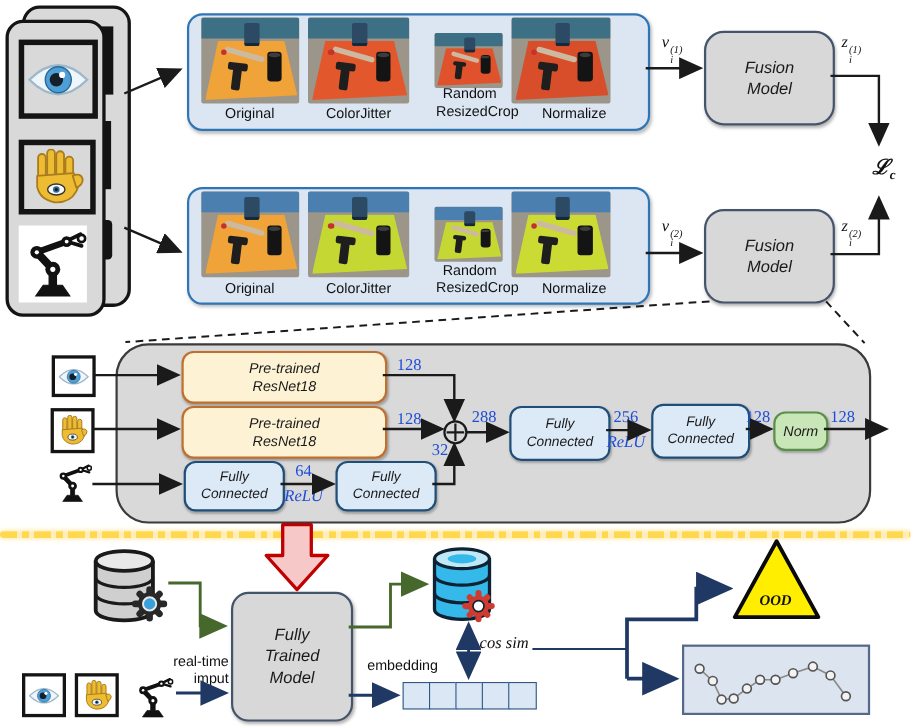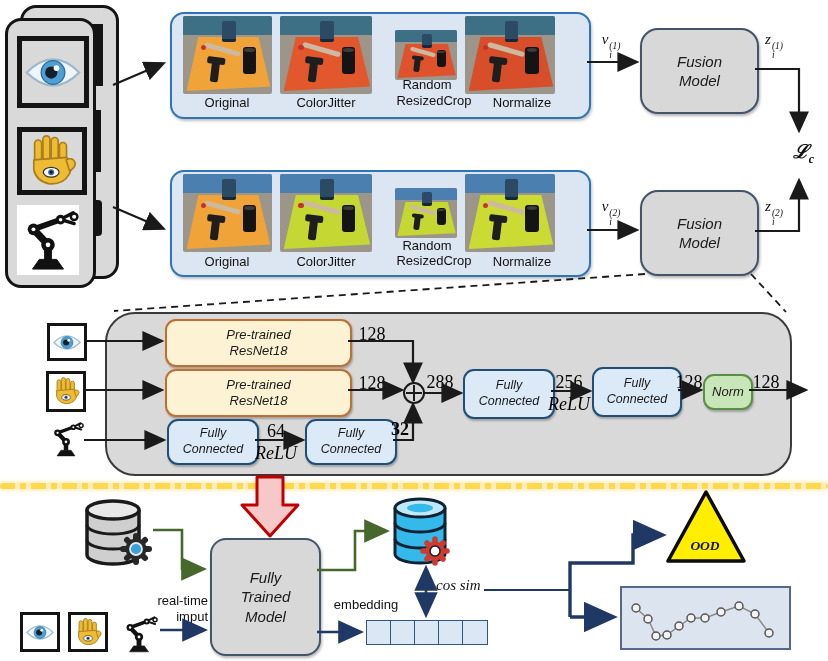--- a/index.html
+++ b/index.html
@@ -3,21 +3,21 @@
 <meta charset="utf-8">
 <title>Figure</title>
 <style>
   html,body{margin:0;padding:0;background:#fff;}
   #canvas{position:relative;width:828px;height:661px;background:#fff;overflow:hidden;
           font-family:"Liberation Sans",sans-serif;color:#111;}
   .abs{position:absolute;}
   .c{transform:translateX(-50%);white-space:nowrap;}
   .lbl{position:absolute;font-size:13px;color:#111;transform:translateX(-50%);white-space:nowrap;}
   .math{font-family:"Liberation Serif","DejaVu Serif",serif;font-style:italic;}
-  .num{position:absolute;font-family:"Liberation Serif","DejaVu Serif",serif;font-size:18px;color:#000000;transform:translateX(-50%);white-space:nowrap;}
+  .num{position:absolute;font-family:"Liberation Serif","DejaVu Serif",serif;font-size:15px;color:#1d4ed8;transform:translateX(-50%);white-space:nowrap;}
   .ss{display:inline-flex;flex-direction:column;align-items:flex-start;font-size:9.5px;line-height:8.5px;vertical-align:-5px;margin-left:1px;}
   .ss sup,.ss sub{font-size:inherit;line-height:inherit;vertical-align:baseline;position:static;}
   .card{position:absolute;background:#d9d9d9;border:3px solid #141414;border-radius:16px;}
   .modbox{position:absolute;background:#d9d9d9;border:5px solid #141414;display:flex;align-items:center;justify-content:center;}
   .panel{position:absolute;background:#dce6f3;border:2px solid #2e75b6;border-radius:14px;box-shadow:1px 2px 3px rgba(0,0,0,.25);}
   .photo{position:absolute;background:#9b958a;overflow:hidden;border-radius:2px;}
   .ph-wall{position:absolute;left:0;right:0;top:0;height:24%;}
   .row1w{background:#3d6f85;} .row2w{background:#4a7fb0;}
   .ph-table{position:absolute;left:4%;right:2%;top:27%;bottom:4%;clip-path:polygon(14% 0,86% 0,100% 92%,0 100%);}
   .ph-bot{position:absolute;top:7%;left:44%;width:15%;height:22%;background:#2c4a63;border-radius:2px;border-bottom:3px solid #16293a;}
@@ -278,21 +278,21 @@
     <span>Connected</span>
   </div>
   <div class="nnbox norm" style="left:703px;top:374px;width:46px;height:32px;border-radius:11px;">
     <span>Norm</span>
   </div>
 
   <span class="num" style="left:372px;top:324px;">128</span>
   <span class="num" style="left:372px;top:373px;">128</span>
   <span class="num" style="left:276px;top:421px;">64</span>
   <span class="num math" style="left:276px;top:443px;">ReLU</span>
-  <span class="num" style="left:400px;top:419px;font-weight:bold;">32</span>
+  <span class="num" style="left:400px;top:402px;">32</span>
   <span class="num" style="left:440px;top:372px;">288</span>
   <span class="num" style="left:569px;top:372px;">256</span>
   <span class="num math" style="left:569px;top:394px;">ReLU</span>
   <span class="num" style="left:689px;top:372px;">128</span>
   <span class="num" style="left:766px;top:372px;">128</span>
 
   <div class="sep"></div>
 
   <svg class="abs" style="left:80px;top:497px;" width="76" height="72" viewBox="0 0 76 72">
     <path d="M7 13 v45 a26 9 0 0 0 52 0 v-45" fill="#cfcfcf" stroke="#1a1a1a" stroke-width="3.5"></path>

